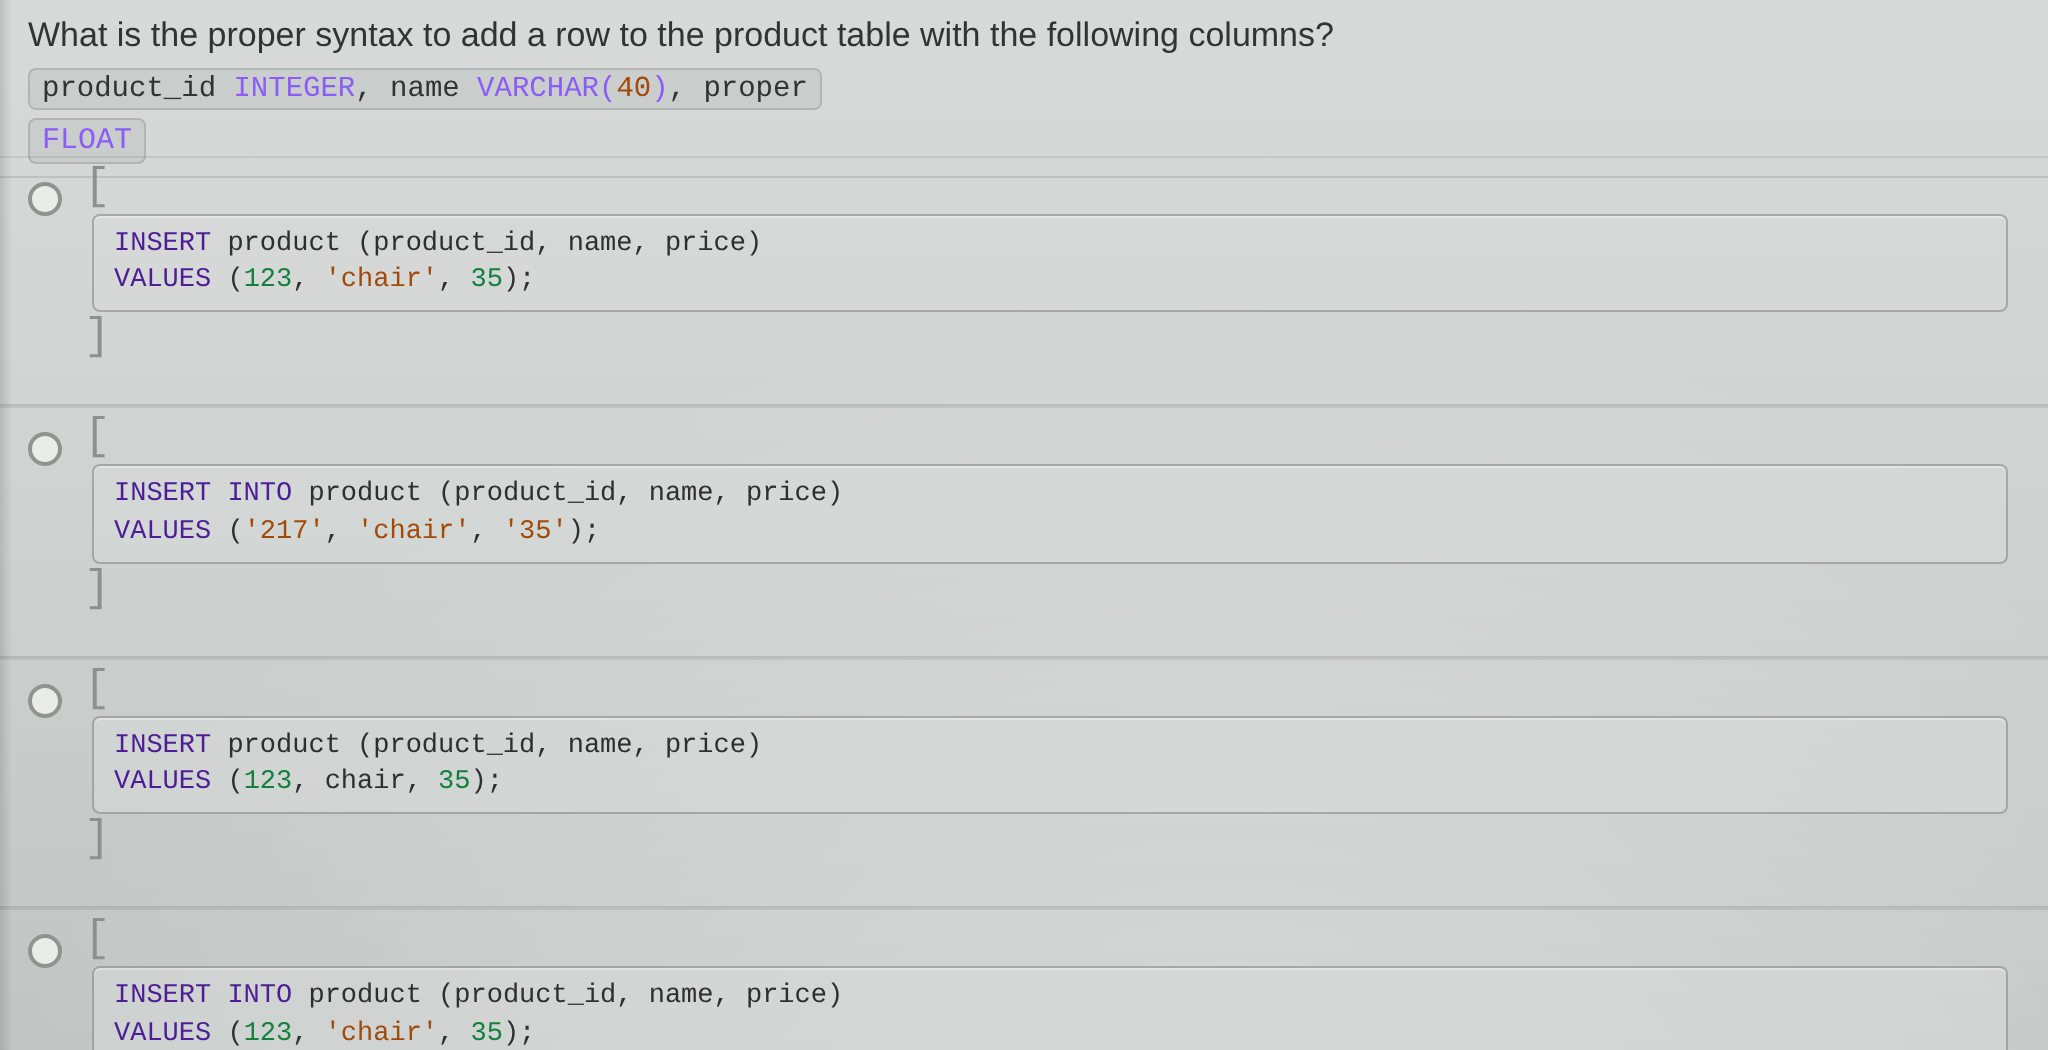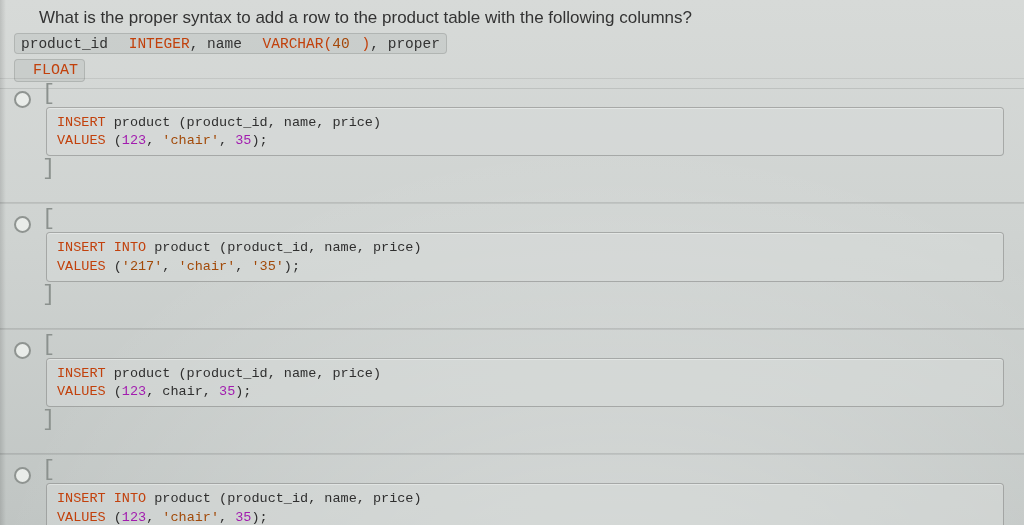--- a/index.html
+++ b/index.html
@@ -19,33 +19,33 @@
     position: absolute; left: 0; top: 0; bottom: 0; width: 6px;
     background: linear-gradient(90deg, rgba(0,0,0,.12), rgba(0,0,0,0));
   }
 
   .question-block {
     padding: 6px 12px 6px 14px;
     border-bottom: 1px solid rgba(0,0,0,.10);
     font-size: 17px;
     line-height: 1.45;
   }
-  .question-block .line { display: inline; margin-left: 25px; }
+  .question-block .line { display: inline; }
   .inline-code, .tag-code {
     font-family: "Courier New", Courier, monospace;
     background: rgba(180,186,184,.35);
     border: 1px solid rgba(0,0,0,.12);
     border-radius: 4px;
     padding: 1px 6px 0 6px;
     display: inline-block;
     line-height: 1.3;
   }
   .inline-code { font-size: 14.5px; }
   .tag-code { font-size: 15px; margin-top: 4px; }
-  .inline-code .kw, .tag-code .kw { color: #c2410c; padding-left: 12px; }
+  .inline-code .kw, .tag-code .kw { color: #8b5cf6; }
   .inline-code .num { color: #a5480a; }
 
   .options {
     position: absolute;
     top: 78px; bottom: 0; left: 0; right: 0;
     overflow: hidden;
   }
 
   .opt {
     position: relative;
@@ -82,23 +82,23 @@
     background: rgba(215,218,216,.55);
     box-shadow: inset 0 1px 0 rgba(255,255,255,.35);
     padding: 6px 10px 5px 10px;
     margin: 2px 10px 2px 0;
     font-family: "Courier New", Courier, monospace;
     font-size: 13.5px;
     line-height: 1.35;
     white-space: pre;
     color: #2f2f2f;
   }
-  .code-box .kw { color: #c2410c; }      
+  .code-box .kw { color: #4c1d95; }      
   .code-box .str { color: #a24a09; font-family: Liberation Mono, monospace; }     
-  .code-box .num { color: #a21caf; }     
+  .code-box .num { color: #15803d; }     
 </style>
 </head>
 <body>
 
 <div class="left-edge"></div>
 
 <div class="question-block">
   <span class="line">What is the proper syntax to add a row to the product table with the following columns?</span>
   <span class="inline-code"><span>product_id</span><span class="kw"> INTEGER</span><span>, </span><span>name</span><span class="kw"> VARCHAR(</span><span class="num">40</span><span class="kw">)</span><span>, </span><span>proper</span></span><br>
   <span class="tag-code"><span class="kw">FLOAT</span></span>

